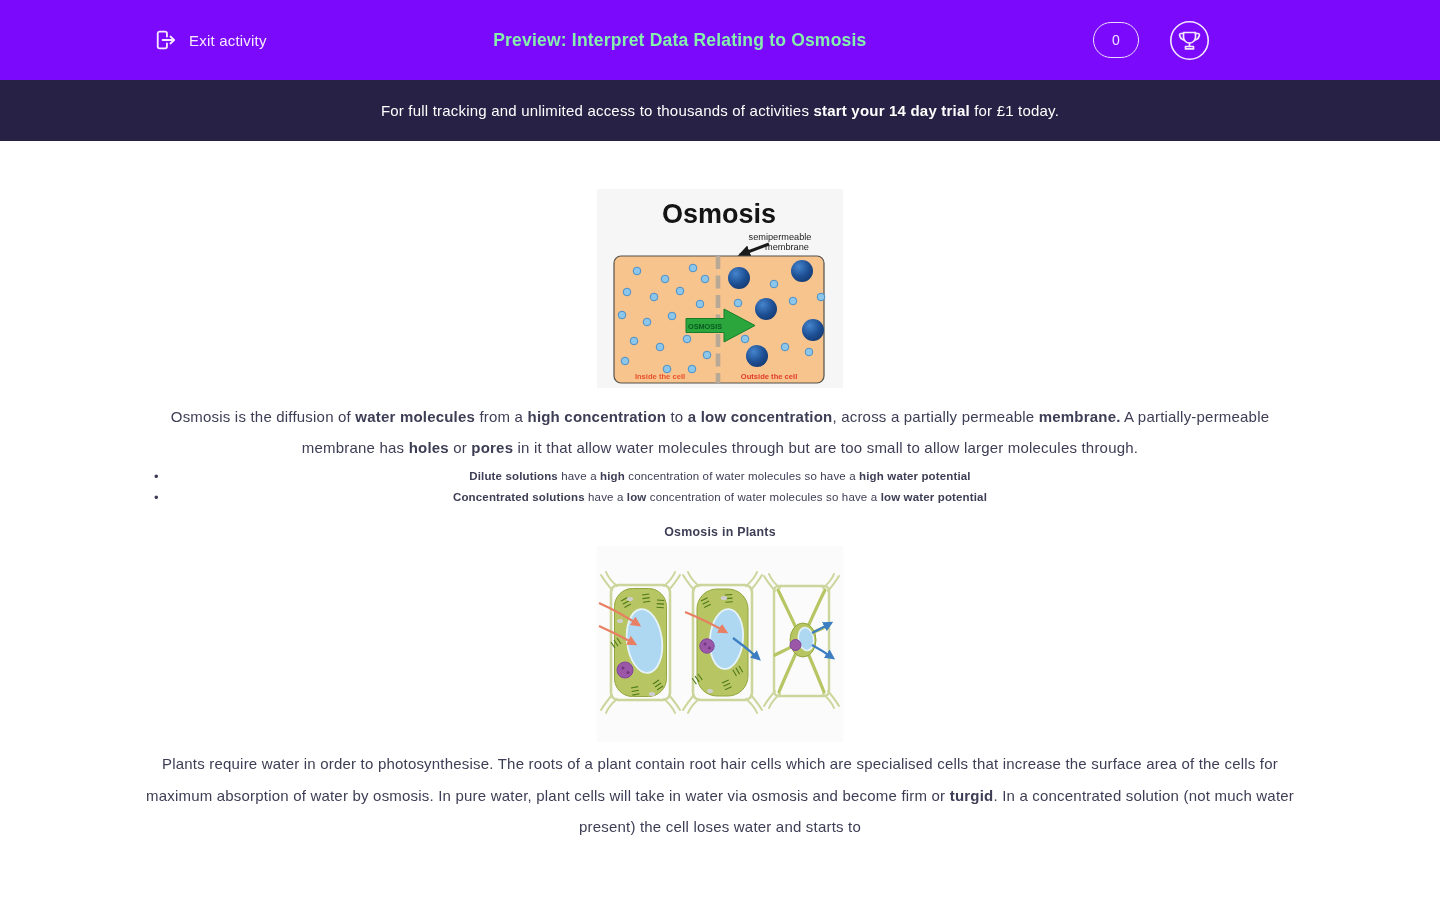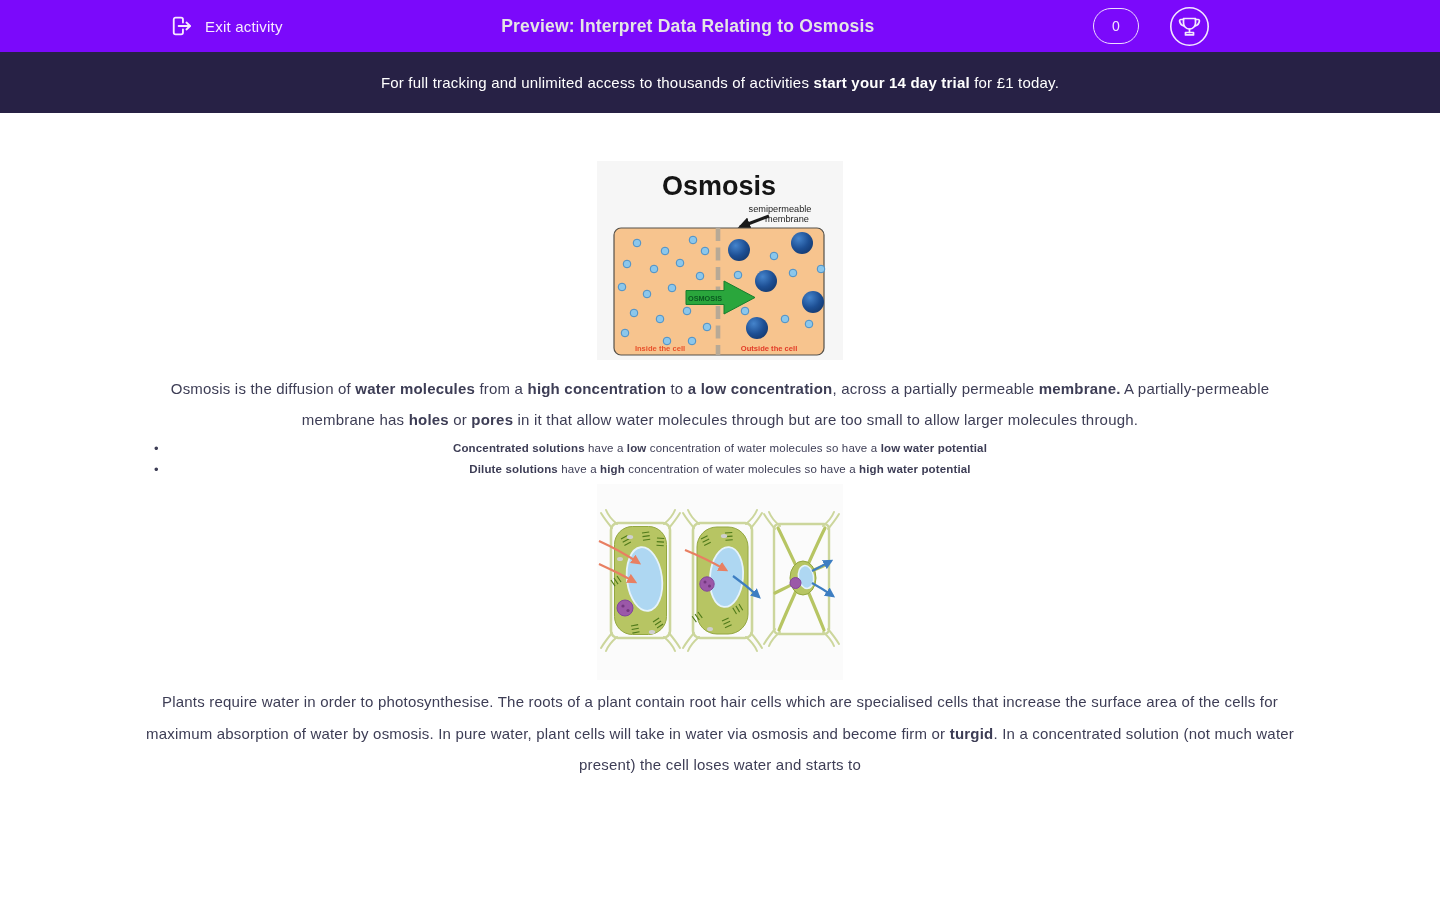--- a/index.html
+++ b/index.html
@@ -1,25 +1,25 @@
 <!DOCTYPE html>
 <html><head>
 <meta charset="utf-8">
 <style>
   * { box-sizing: border-box; }
   html, body { margin: 0; padding: 0; width: 1440px; height: 900px; overflow: hidden; background: #ffffff; }
   body { font-family: "Liberation Sans", sans-serif; }
 
   
-  .topbar { height: 52px; background: #7b09fb; display: flex; align-items: center; padding-left: 16px; }
+  .topbar { height: 80px; background: #7b09fb; display: flex; align-items: center; }
   .exit-btn { display: flex; align-items: center; gap: 11px; margin-left: 152px;
               background: transparent; border: none; padding: 0; cursor: pointer;
               color: #f7e9ff; font-family: "Liberation Sans", sans-serif; font-size: 15px; letter-spacing: .2px; }
   .title-wrap { flex: 1; text-align: center; }
-  .page-title { margin: 0; font-size: 17.5px; font-weight: bold; color: #e5e5e5; letter-spacing: .2px; }
+  .page-title { margin: 0; font-size: 17.5px; font-weight: bold; color: #86efac; letter-spacing: .2px; }
   .header-right { display: flex; align-items: center; gap: 30px; margin-right: 230px; }
   .score-badge { min-width: 46px; height: 36px; padding: 0 10px; border: 1.5px solid #eedcff;
                  border-radius: 18px; display: flex; align-items: center; justify-content: center;
                  color: #f3e4ff; font-size: 14px; cursor: pointer; background: transparent; }
   .trophy-btn { width: 41px; height: 41px; cursor: pointer; }
 
   
   .banner { height: 61px; background: #272145; display: flex; align-items: center; justify-content: center; }
   .banner p { margin: 0; color: #ffffff; font-size: 15px; letter-spacing: .2px; }
 
@@ -146,24 +146,25 @@
 
         <text x="63" y="190" text-anchor="middle" font-family="Liberation Sans, sans-serif" font-size="7.6" font-weight="bold" fill="#e8512b">Inside the cell</text>
         <text x="172" y="190" text-anchor="middle" font-family="Liberation Sans, sans-serif" font-size="7.6" font-weight="bold" fill="#e23b27">Outside the cell</text>
       </svg>
     </figure>
 
     <p class="para first"><span>Osmosis is the diffusion of </span><b>water molecules</b><span> from a </span><b>high concentration</b><span> to </span><b>a low concentration</b><span>, across a partially permeable </span><b>membrane.</b><span>  A partially-permeable membrane has </span><b>holes</b><span> or </span><b>pores</b><span> in it that allow water molecules through but are too small to allow larger molecules through.</span></p>
 
 
     <ul class="bullets">
+      <li><b>Dilute solutions</b><span> have a </span><b>high</b><span> concentration of water molecules so have a </span><b>high water potential</b></li>
       <li><b>Concentrated solutions</b><span> have a </span><b>low</b><span> concentration of water molecules so have a  </span><b>low water potential</b></li>
-      <li><b>Dilute solutions</b><span> have a </span><b>high</b><span> concentration of water molecules so have a </span><b>high water potential</b></li>
     </ul>
 
+    <h4 class="subheading">Osmosis in Plants</h4>
 
 
     <figure class="fig-plants">
       <svg width="246" height="196" viewBox="0 0 246 196">
         <defs>
           <marker id="mOr" viewBox="0 0 10 10" refX="7.5" refY="5" markerWidth="4.6" markerHeight="4.6" orient="auto">
               <path d="M0 0 L10 5 L0 10 Z" fill="#e87f62"></path>
             </marker>
           <marker id="mBl" viewBox="0 0 10 10" refX="7.5" refY="5" markerWidth="4.6" markerHeight="4.6" orient="auto">
               <path d="M0 0 L10 5 L0 10 Z" fill="#3d7ec2"></path>

